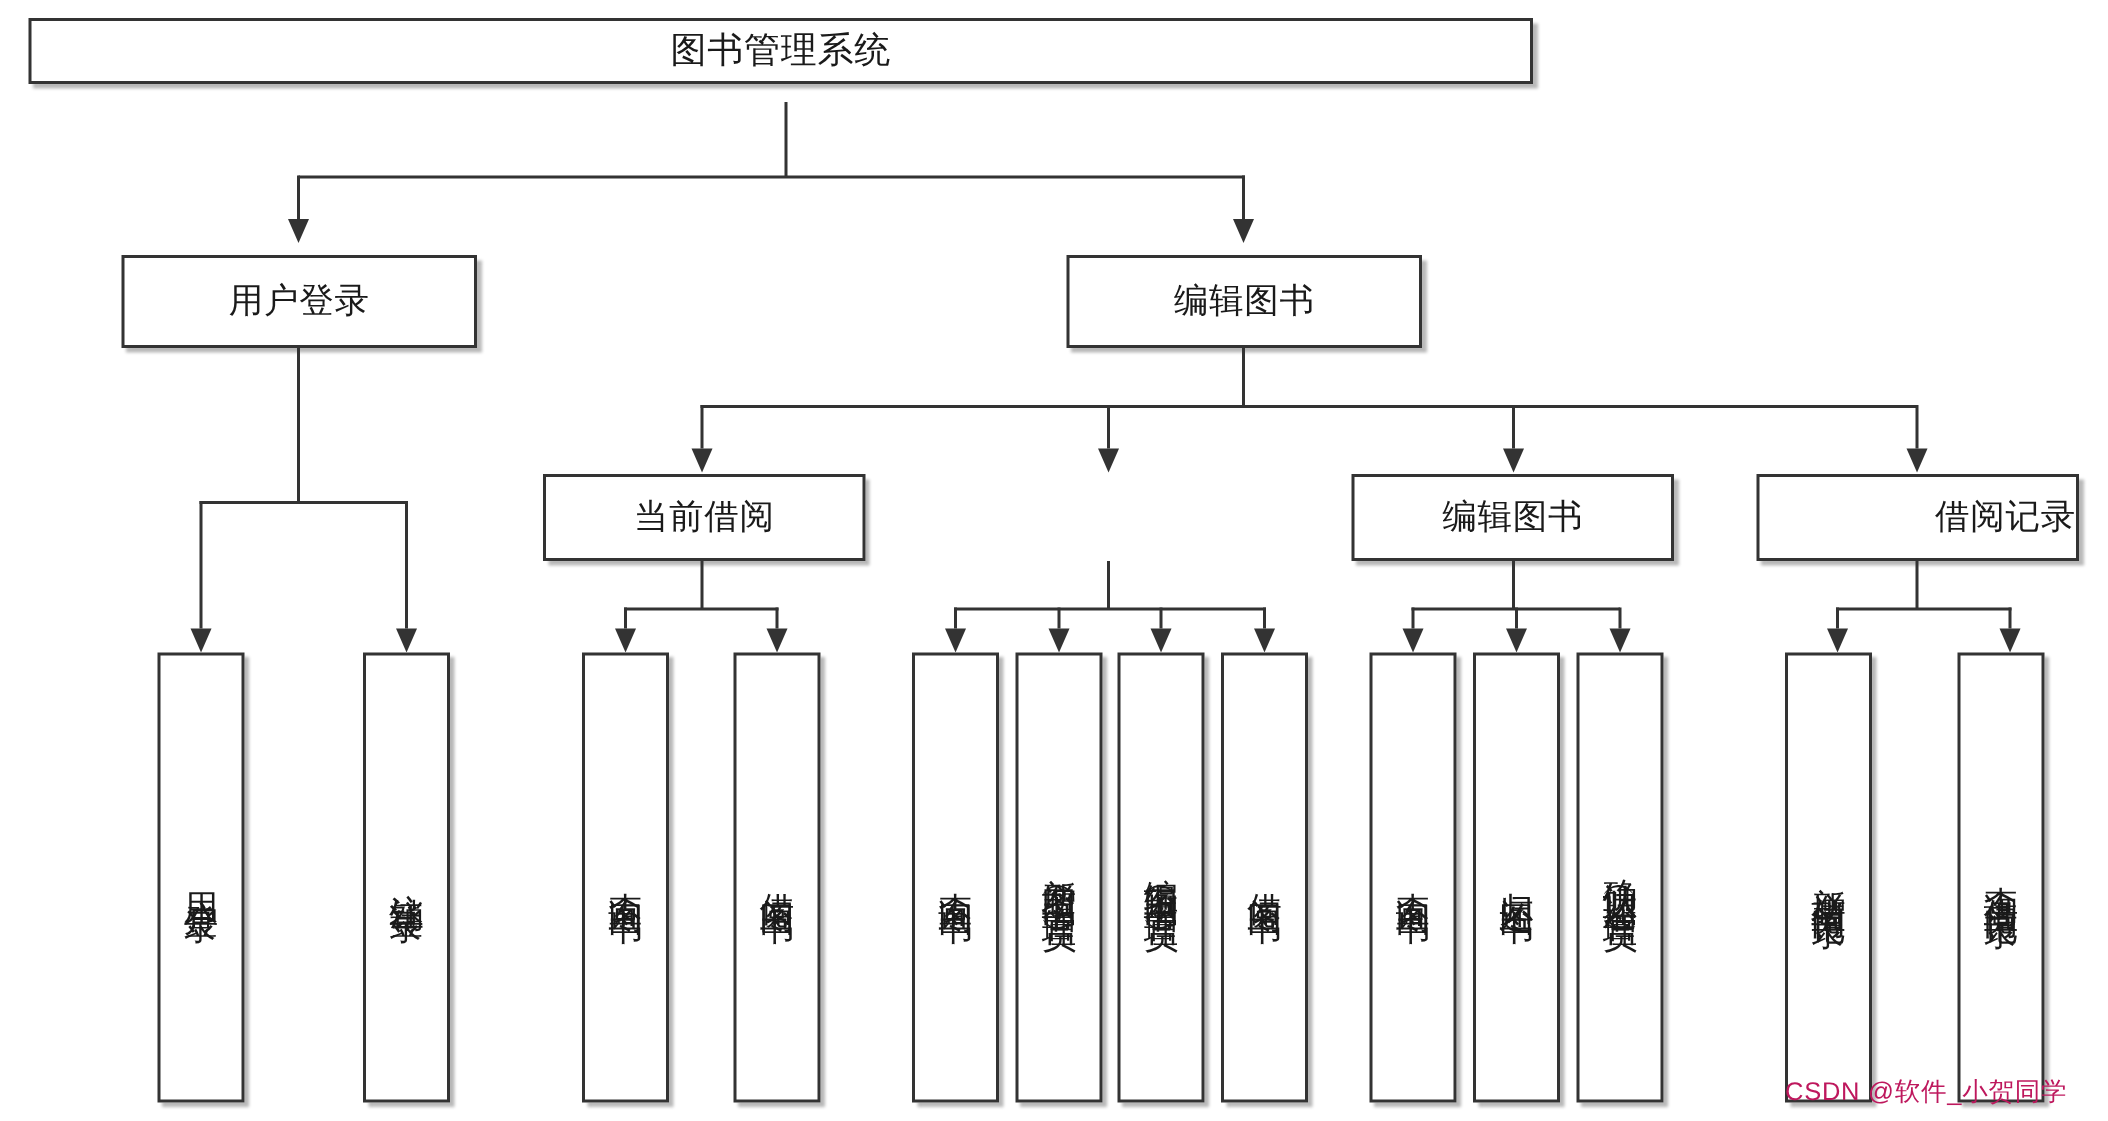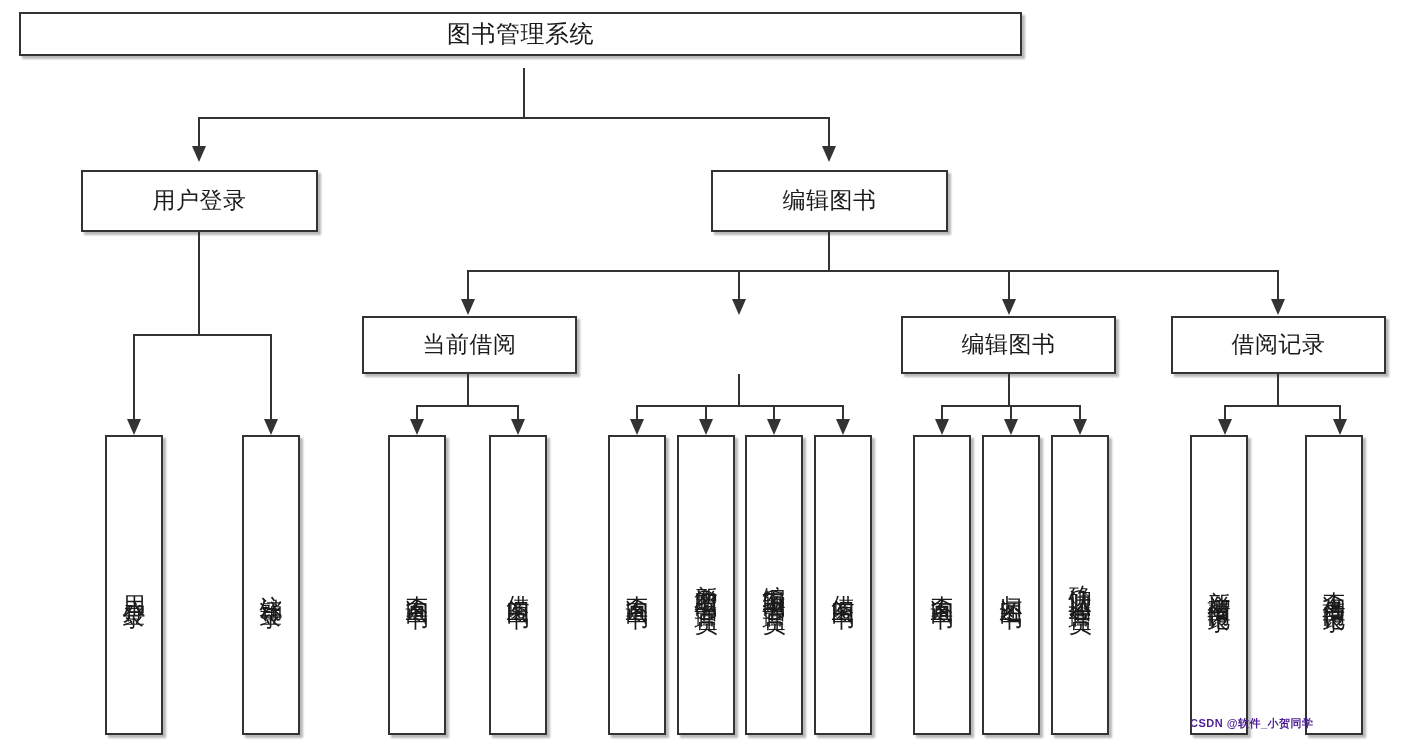--- a/index.html
+++ b/index.html
@@ -63,25 +63,24 @@
     position: absolute;
     width: 0;
     height: 0;
     border-left: 7px solid transparent;
     border-right: 7px solid transparent;
     border-top: 16px solid #333333;
   }
 
   .watermark {
     position: absolute;
-    color: #4c1d95;
-    font-size: 11px;
+    color: #be185d;
+    font-size: 17px;
     white-space: nowrap;
     letter-spacing: 0.5px;
-    font-weight: bold;
   }
 </style>
 </head>
 <body>
 
 <div id="canvas">
 
   <div class="node root horizontal" style="left:19px; top:12px; width:1003px; height:44px;">
     <span class="label">图书管理系统</span>
   </div>
@@ -117,21 +116,21 @@
   <div class="arrow" style="left:1002px; top:299px;"></div>
   <div class="conn v" style="left:1277px; top:270px; height:29px;"></div>
   <div class="arrow" style="left:1271px; top:299px;"></div>
 
   <div class="node horizontal" style="left:362px; top:316px; width:215px; height:58px;">
     <span class="label">当前借阅</span>
   </div>
   <div class="node horizontal" style="left:901px; top:316px; width:215px; height:58px;">
     <span class="label">编辑图书</span>
   </div>
-  <div class="node horizontal" style="left:1171px; top:316px; width:215px; height:58px;">
+  <div class="node horizontal" style="left:1171px; top:316px; width:215px; height:58px;justify-content:flex-end;">
     <span class="label">借阅记录</span>
   </div>
 
   <div class="conn v" style="left:467px; top:374px; height:32px;"></div>
   <div class="conn h" style="left:416px; top:405px; width:103px;"></div>
   <div class="conn v" style="left:416px; top:405px; height:14px;"></div>
   <div class="arrow" style="left:410px; top:419px;"></div>
   <div class="conn v" style="left:517px; top:405px; height:14px;"></div>
   <div class="arrow" style="left:511px; top:419px;"></div>
 

